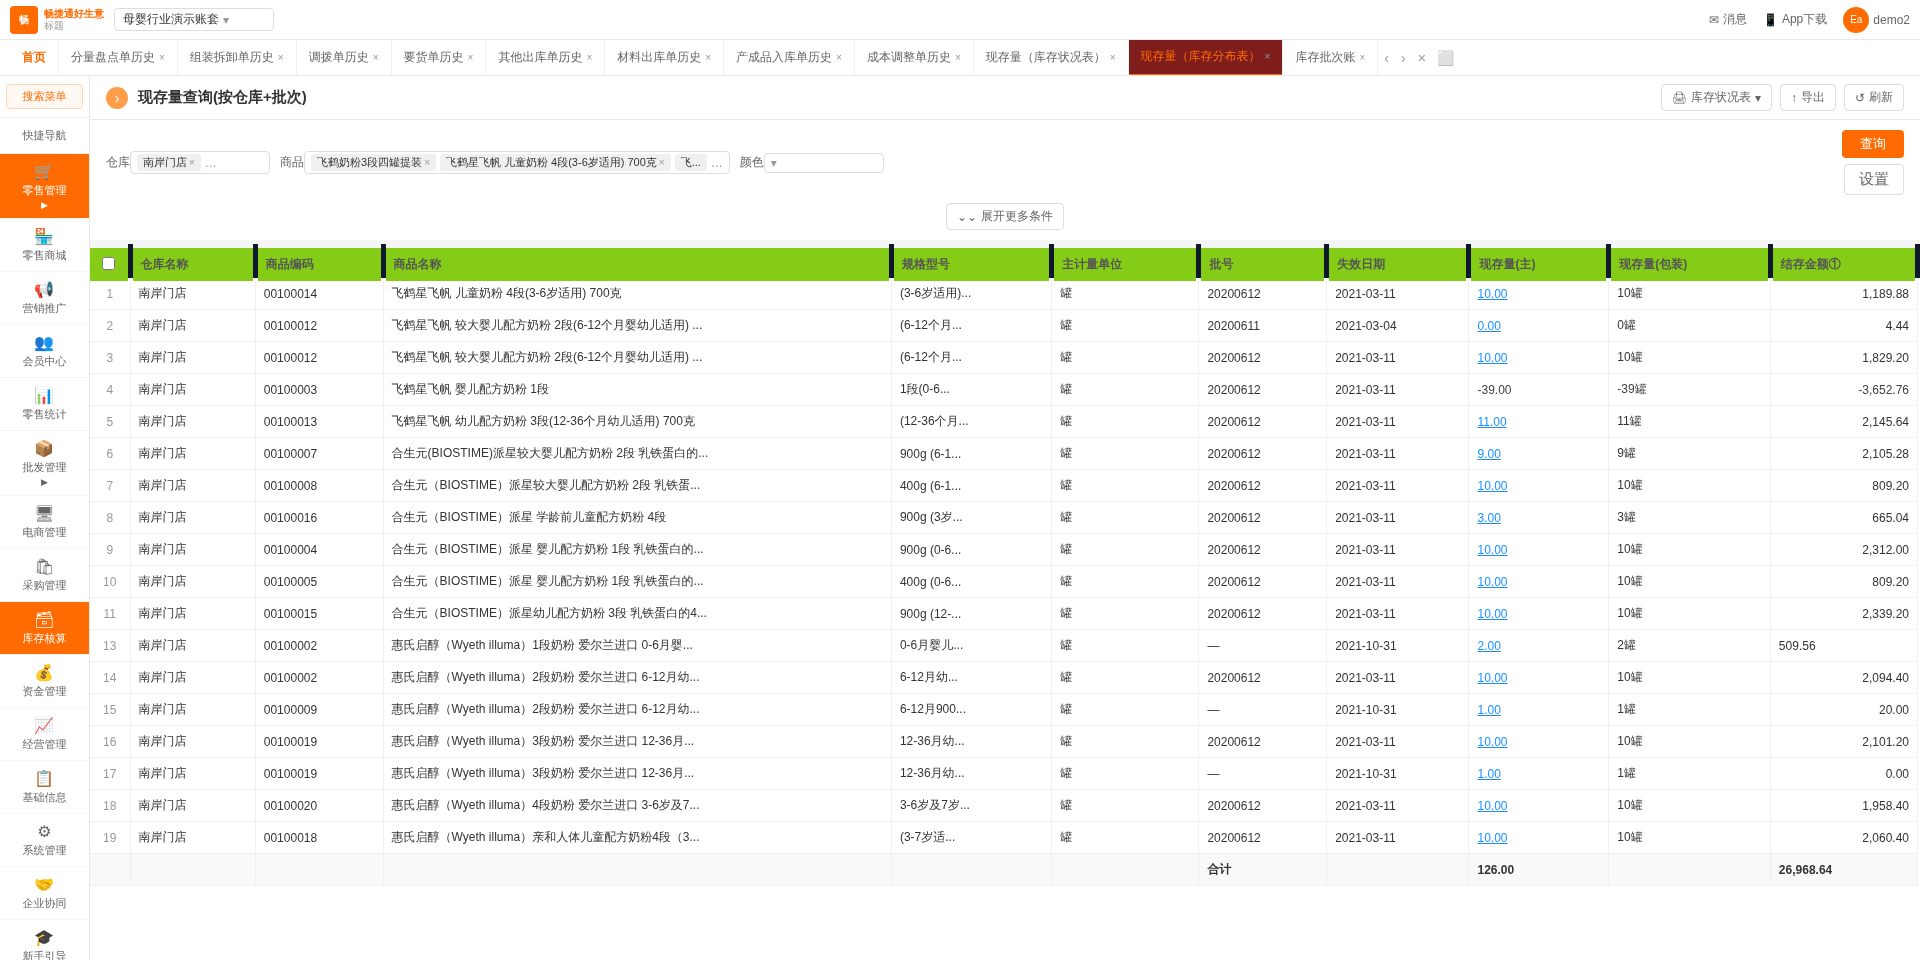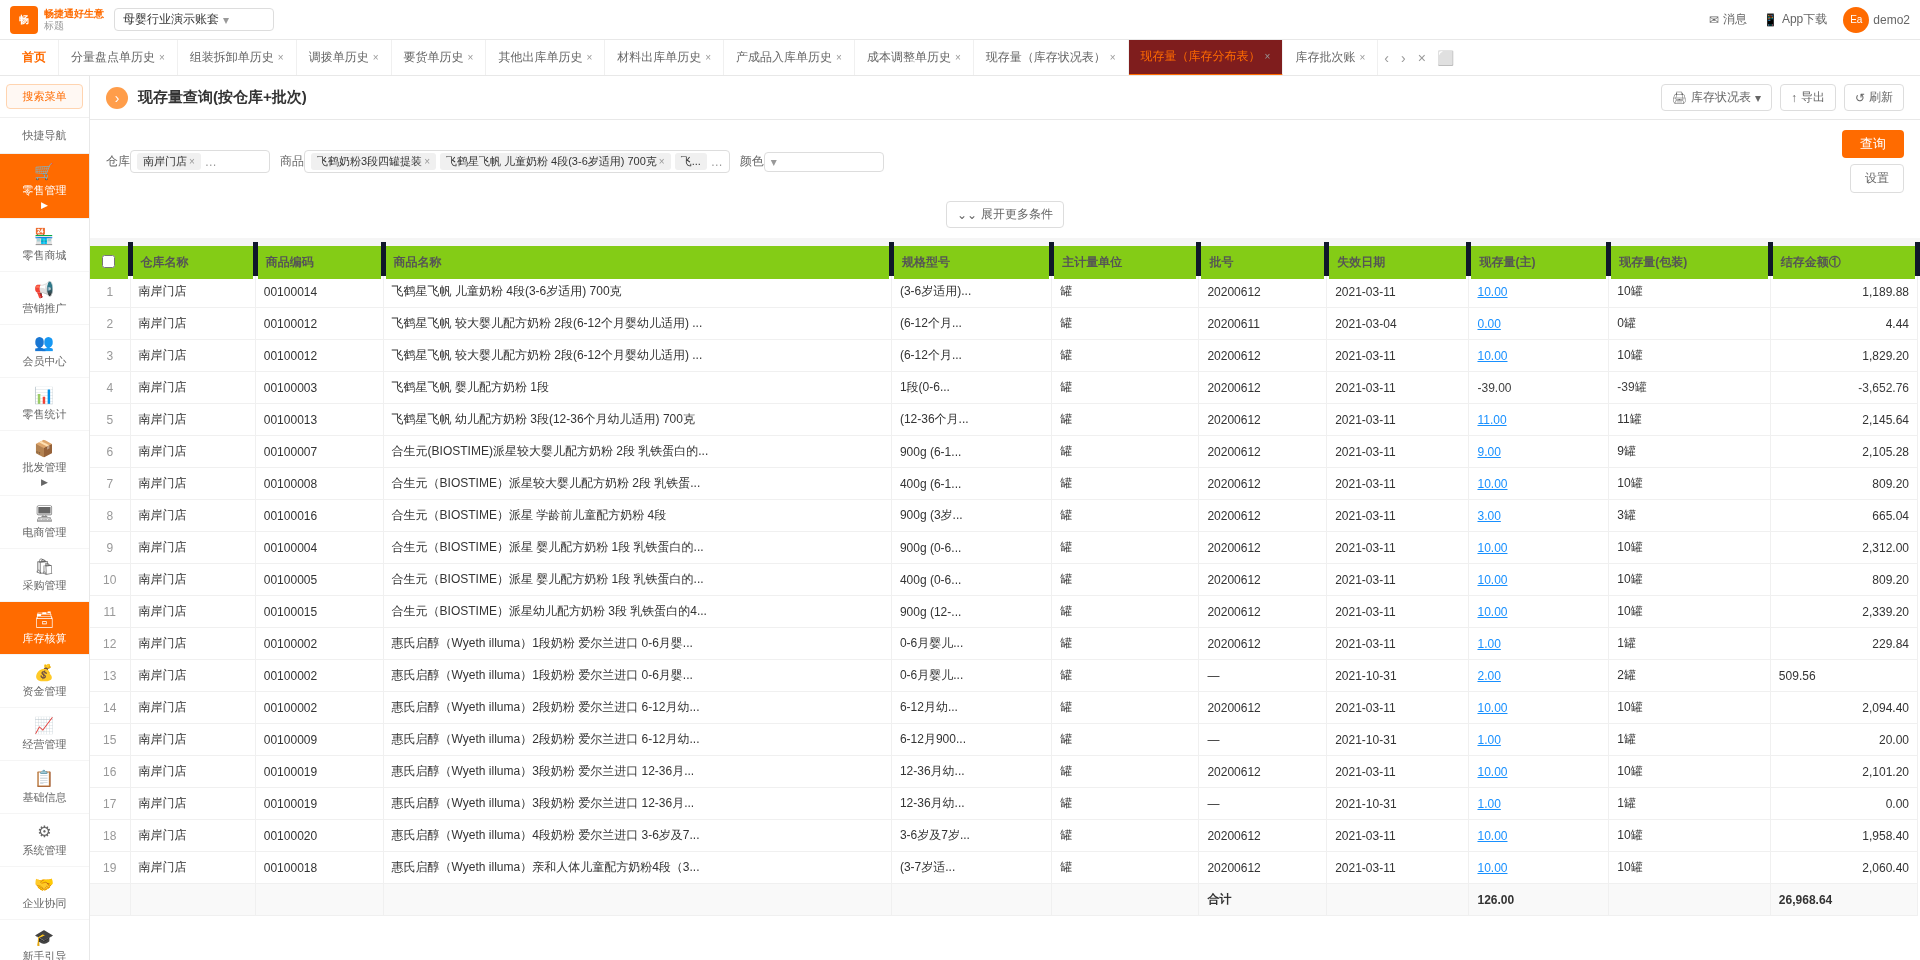--- a/index.html
+++ b/index.html
@@ -68,21 +68,21 @@
 
     
     ::-webkit-scrollbar { width: 6px; height: 6px; }
     ::-webkit-scrollbar-track { background: #f5f5f5; }
     ::-webkit-scrollbar-thumb { background: #ccc; border-radius: 3px; }
 
     .filter-section { background: #fff; padding: 10px 16px; margin-bottom: 4px; }
     .table-section { flex: 1; overflow: hidden; background: #fff; }
 
     .orange-btn { background: #ff6b00; color: #fff; border: none; border-radius: 4px; padding: 5px 18px; cursor: pointer; font-size: 13px; }
-    .gray-btn { background: #fff; color: #666; border: 1px solid #ddd; border-radius: 4px; padding: 5px 14px; cursor: pointer; font-size: 12px; }
+    .gray-btn { background: #fff; color: #666; border: 1px solid #ddd; border-radius: 4px; padding: 5px 14px; cursor: pointer; font-size: 15px; }
   </style>
 </head>
 <body>
 
 <div class="top-bar">
   <div class="top-bar-left">
     <div class="logo-area">
       <div class="logo-icon">畅</div>
       <div style="display:flex;flex-direction:column;line-height:1.2;">
         <span style="font-size:10px;color:#ff6b00;font-weight:bold;">畅捷通好生意</span>
@@ -469,33 +469,20 @@
     <td style="max-width:280px;overflow:hidden;text-overflow:ellipsis;">合生元（BIOSTIME）派星幼儿配方奶粉 3段 乳铁蛋白的4...</td>
     <td>900g (12-...</td>
     <td>罐</td>
     <td>20200612</td>
     <td>2021-03-11</td>
     <td class="link-like">10.00</td>
     <td class="">10罐</td>
     <td class="" style="text-align:right;">2,339.20</td>
   </tr>
               <tr>
-    <td>12</td>
-    <td>南岸门店</td>
-    <td>00100002</td>
-    <td style="max-width:280px;overflow:hidden;text-overflow:ellipsis;">惠氏启醇（Wyeth illuma）1段奶粉 爱尔兰进口 0-6月婴...</td>
-    <td>0-6月婴儿...</td>
-    <td>罐</td>
-    <td>20200612</td>
-    <td>2021-03-11</td>
-    <td class="link-like">1.00</td>
-    <td class="">1罐</td>
-    <td class="" style="text-align:right;">229.84</td>
-  </tr>
-              <tr>
     <td>13</td>
     <td>南岸门店</td>
     <td>00100002</td>
     <td style="max-width:280px;overflow:hidden;text-overflow:ellipsis;">惠氏启醇（Wyeth illuma）1段奶粉 爱尔兰进口 0-6月婴...</td>
     <td>0-6月婴儿...</td>
     <td>罐</td>
     <td>—</td>
     <td>2021-10-31</td>
     <td class="link-like">2.00</td>
     <td class="">2罐</td>

